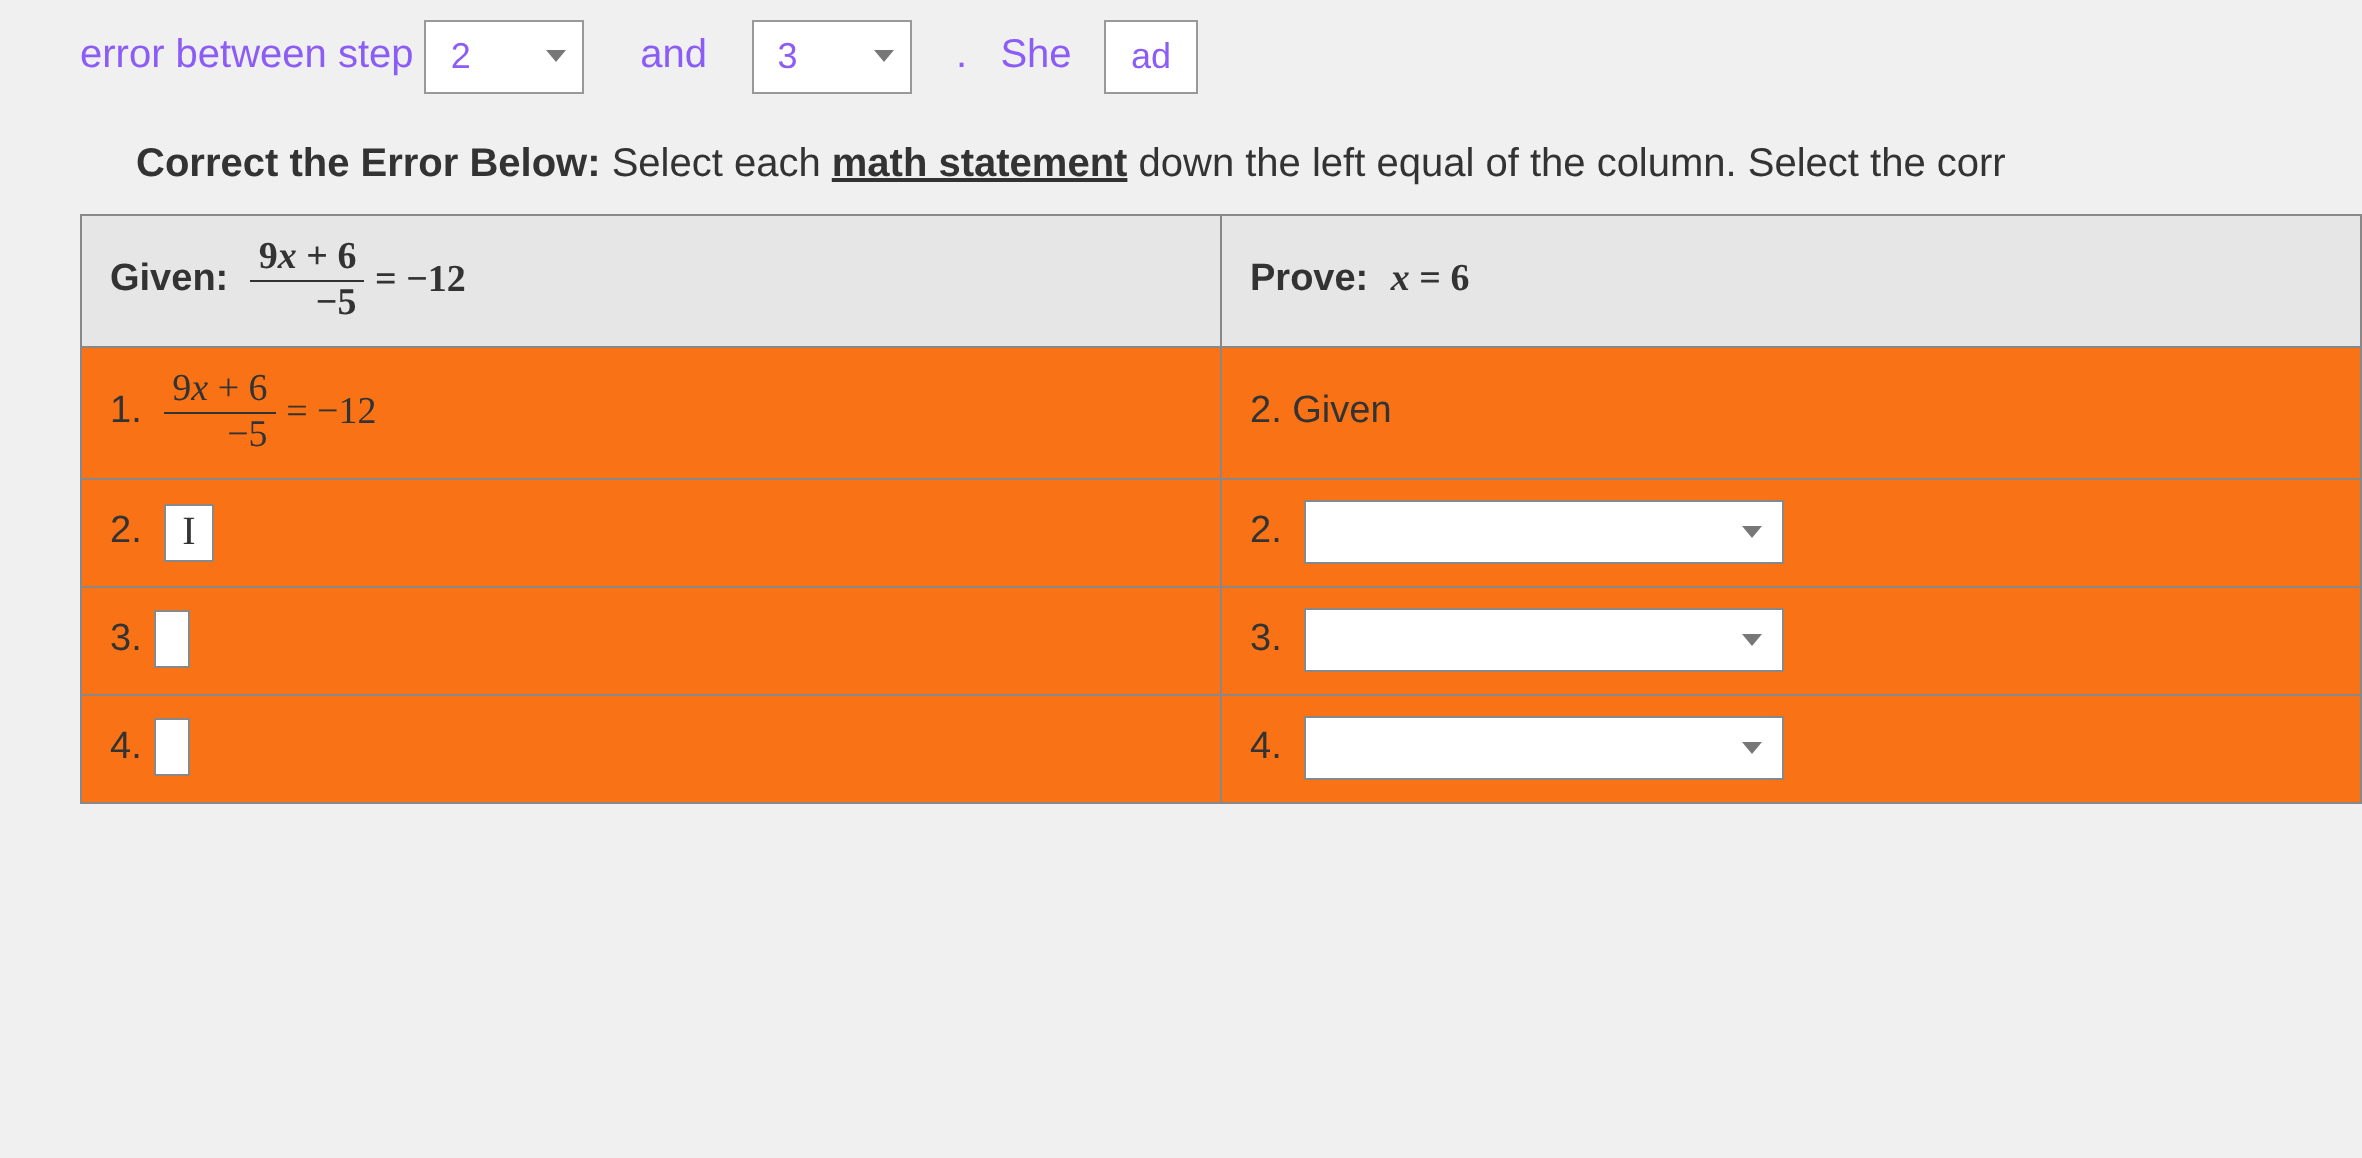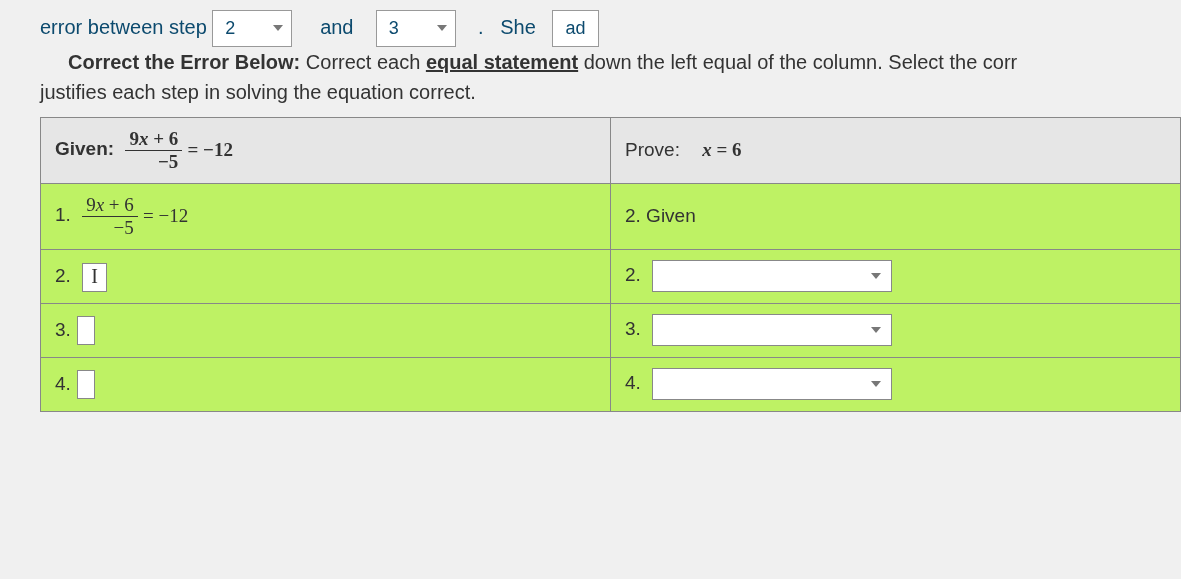--- a/index.html
+++ b/index.html
@@ -6,22 +6,23 @@
     body {
       font-family: Arial, sans-serif;
       background: #f0f0f0;
       padding: 10px 0 20px 40px;
       color: #333;
       width: 1181px;
       overflow: hidden;
     }
     .top-text {
       font-size: 20px;
-      color: #0c4a6e;
+      color: #8b5cf6;
       line-height: 1.6;
+      margin-bottom: 20px;
     }
     .inline-select {
       display: inline-block;
       border: 1px solid #999;
       background: #fff;
       padding: 3px 28px 3px 12px;
       font-size: 18px;
       position: relative;
       vertical-align: middle;
       min-width: 80px;
@@ -49,21 +50,21 @@
       font-size: 20px;
       color: #333;
       margin-bottom: 10px;
       line-height: 1.5;
     }
     .instruction strong { font-weight: bold; margin-left: 28px; }
     .math-underline { text-decoration: underline; font-weight: bold; }
     .proof-table {
       border-collapse: collapse;
       width: 100%;
-      background: #bef264;
+      background: #f97316;
       border: 1px solid #888;
     }
     .proof-table td {
       border: 1px solid #888;
       padding: 10px 14px;
       font-size: 19px;
       vertical-align: middle;
       height: 54px;
     }
     .proof-table .header-row td {
@@ -107,21 +108,21 @@
       position: absolute;
       right: 10px; top: 50%;
       width: 0; height: 0;
       border-left: 5px solid transparent;
       border-right: 5px solid transparent;
       border-top: 6px solid #777;
       transform: translateY(-50%);
     }
     .step-num { margin-right: 6px; }
     .given-label { font-weight: bold; margin-right: 6px; }
-    .prove-label { font-weight: normal; margin-right: 17px; }
+    .prove-label { font-weight: bold; margin-right: 6px; }
   </style>
 </head>
 <body>
 
 <div class="top-text">
   <span>error between step</span>
   <span class="inline-select"><span>2</span></span>
   &nbsp;&nbsp;&nbsp;
   <span>and</span>
   &nbsp;&nbsp;
@@ -129,22 +130,21 @@
   &nbsp;&nbsp;
   <span>.</span>
   &nbsp;
   <span>She</span>
   &nbsp;
   <span class="inline-box"><span>ad</span></span>
   <br>
 </div>
 
 <div class="instruction">
-  <strong>Correct the Error Below:</strong><span> Correct each </span><span class="math-underline">equal statement</span><span> down the left equal of the column. Select the corr</span><br>
-  <span>justifies each step in solving the equation correct.</span>
+  <strong>Correct the Error Below:</strong><span> Select each </span><span class="math-underline">math statement</span><span> down the left equal of the column. Select the corr</span><br>
 </div>
 
 <table class="proof-table">
   <tbody>
       <tr class="header-row">
     <td class="col-left">
       <span class="given-label">Given:</span>
       <span class="frac">
         <span class="num"><span class="math-normal">9</span><span class="math">x</span><span class="math-normal"> + 6</span></span>
         <span class="den math-normal">−5</span>

